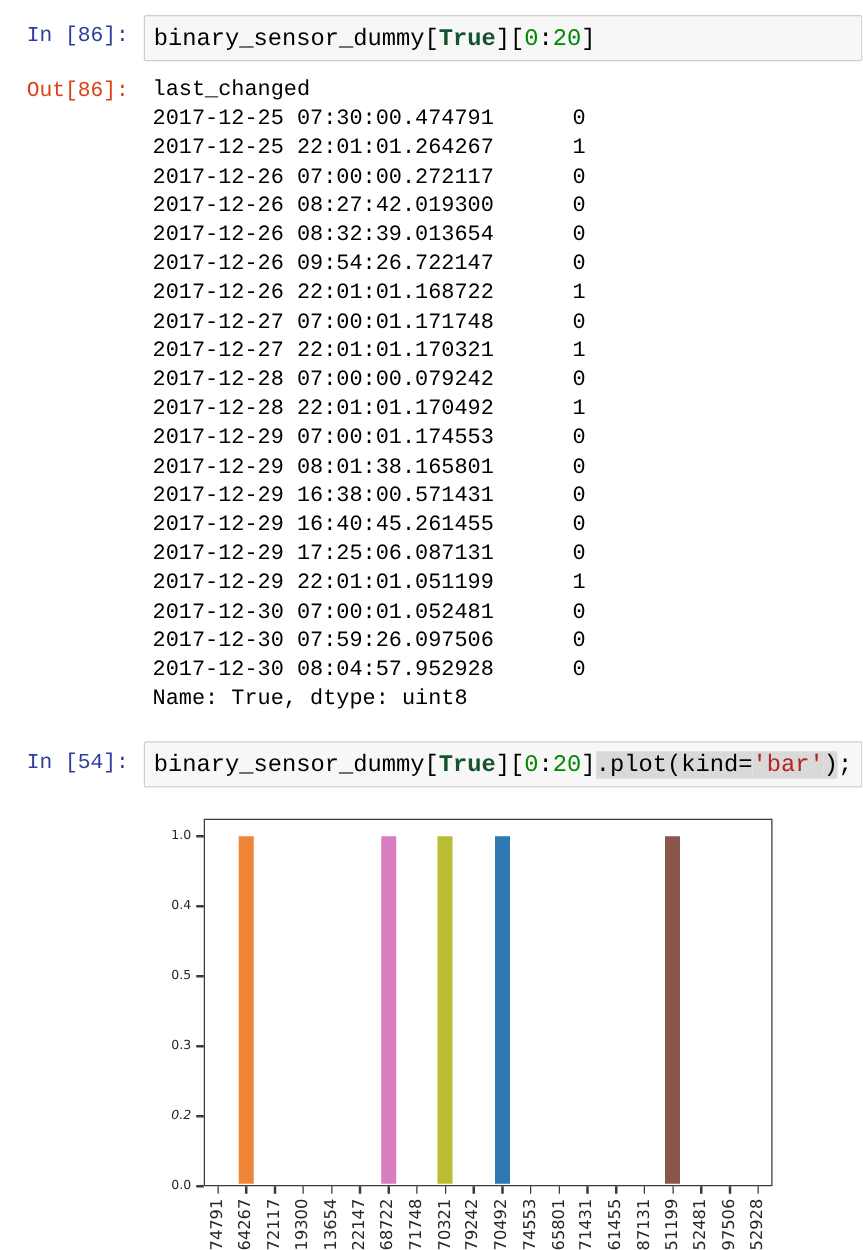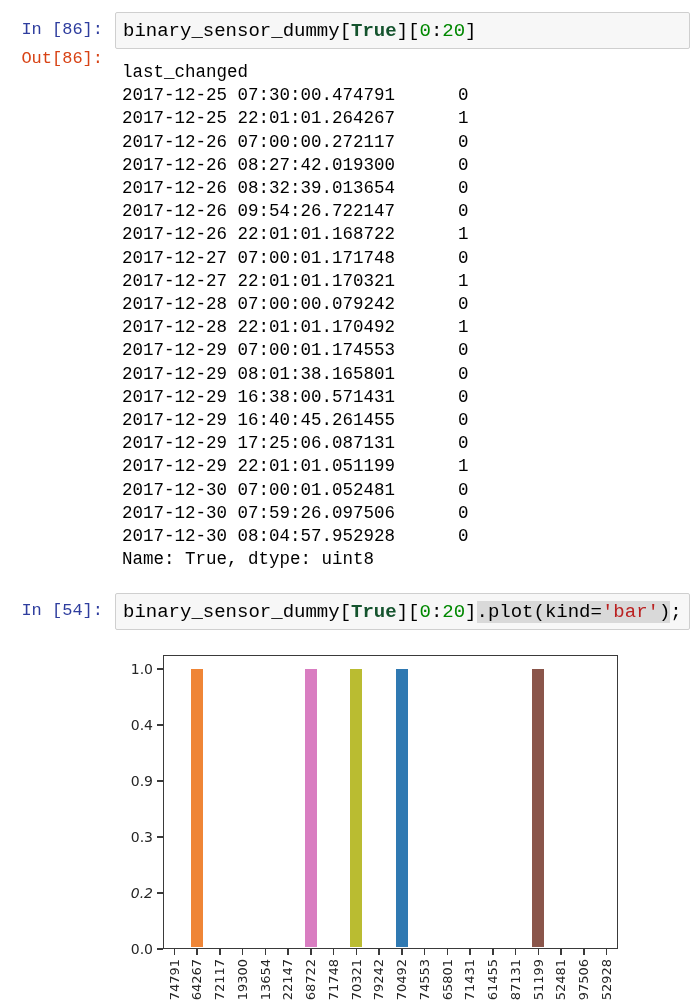--- a/index.html
+++ b/index.html
@@ -29,38 +29,38 @@
              color:#000; white-space:pre; }
 
   
   #figure { position:absolute; left:120px; top:648px; width:560px; height:400px;
             background:#fff; font-family:"DejaVu Sans", sans-serif; }
   #plot-box { position:absolute; left:43px; top:7px; width:455px; height:294px;
               border:1.5px solid #3a3a3a; background:#fff; }
   .bar { position:absolute; width:12px; }
   .ytick { position:absolute; width:6px; height:1.5px; background:#3a3a3a; left:37px; }
   .ytick-label { position:absolute; left:0; width:33px; text-align:right;
-                 font-size:14px; color:#262626; line-height:18px; height:18px; }
+                 font-size:10px; color:#262626; line-height:18px; height:18px; }
   .xtick { position:absolute; width:1.5px; height:6px; background:#3a3a3a; top:301px; }
   .xtick-label { position:absolute; top:311px; width:0; height:0; overflow:visible; }
   .xtick-label > span { position:absolute; top:0; right:0;
                         transform:rotate(-90deg); transform-origin:top right;
                         white-space:nowrap; font-size:13px; line-height:14px; color:#262626; }
 </style>
 </head>
 <body>
 
 <div id="page">
 
   <div class="prompt prompt-in" style="top:20px">In [86]:</div>
   <div class="code-box" style="top:12px">
     <div class="code-line"><span class="tok-plain">binary_sensor_dummy[</span><span class="tok-keyword">True</span><span class="tok-plain">][</span><span class="tok-number">0</span><span class="tok-plain">:</span><span class="tok-number">20</span><span class="tok-plain">]</span></div>
   </div>
 
-  <div class="prompt prompt-out" style="top:49px">Out[86]:</div>
+  <div class="prompt prompt-out" style="top:64px">Out[86]:</div>
   <pre class="out-pre">last_changed
 2017-12-25 07:30:00.474791      0
 2017-12-25 22:01:01.264267      1
 2017-12-26 07:00:00.272117      0
 2017-12-26 08:27:42.019300      0
 2017-12-26 08:32:39.013654      0
 2017-12-26 09:54:26.722147      0
 2017-12-26 22:01:01.168722      1
 2017-12-27 07:00:01.171748      0
 2017-12-27 22:01:01.170321      1
@@ -84,21 +84,21 @@
 
   <div id="figure">
     <div id="plot-box"></div>
   <div class="ytick" style="top: 300.25px;"></div>
       <div class="ytick-label" style="top: 292px;">0.0</div>
       <div class="ytick" style="top: 244.25px;"></div>
       <div class="ytick-label" style="top: 236px; font-style: italic;">0.2</div>
       <div class="ytick" style="top: 188.25px;"></div>
       <div class="ytick-label" style="top: 180px;">0.3</div>
       <div class="ytick" style="top: 132.25px;"></div>
-      <div class="ytick-label" style="top: 124px;">0.9</div>
+      <div class="ytick-label" style="top: 124px;">0.5</div>
       <div class="ytick" style="top: 76.25px;"></div>
       <div class="ytick-label" style="top: 68px;">0.4</div>
       <div class="ytick" style="top: 20.25px;"></div>
       <div class="ytick-label" style="top: 12px;">1.0</div>
       <div class="xtick" style="left: 53.625px;"></div>
       <div class="xtick-label" style="left: 47.375px;">
         <span>2017-12-25 07:30:00.474791</span>
       </div>
       <div class="xtick" style="left: 76.375px;"></div>
       <div class="xtick-label" style="left: 70.125px;">

